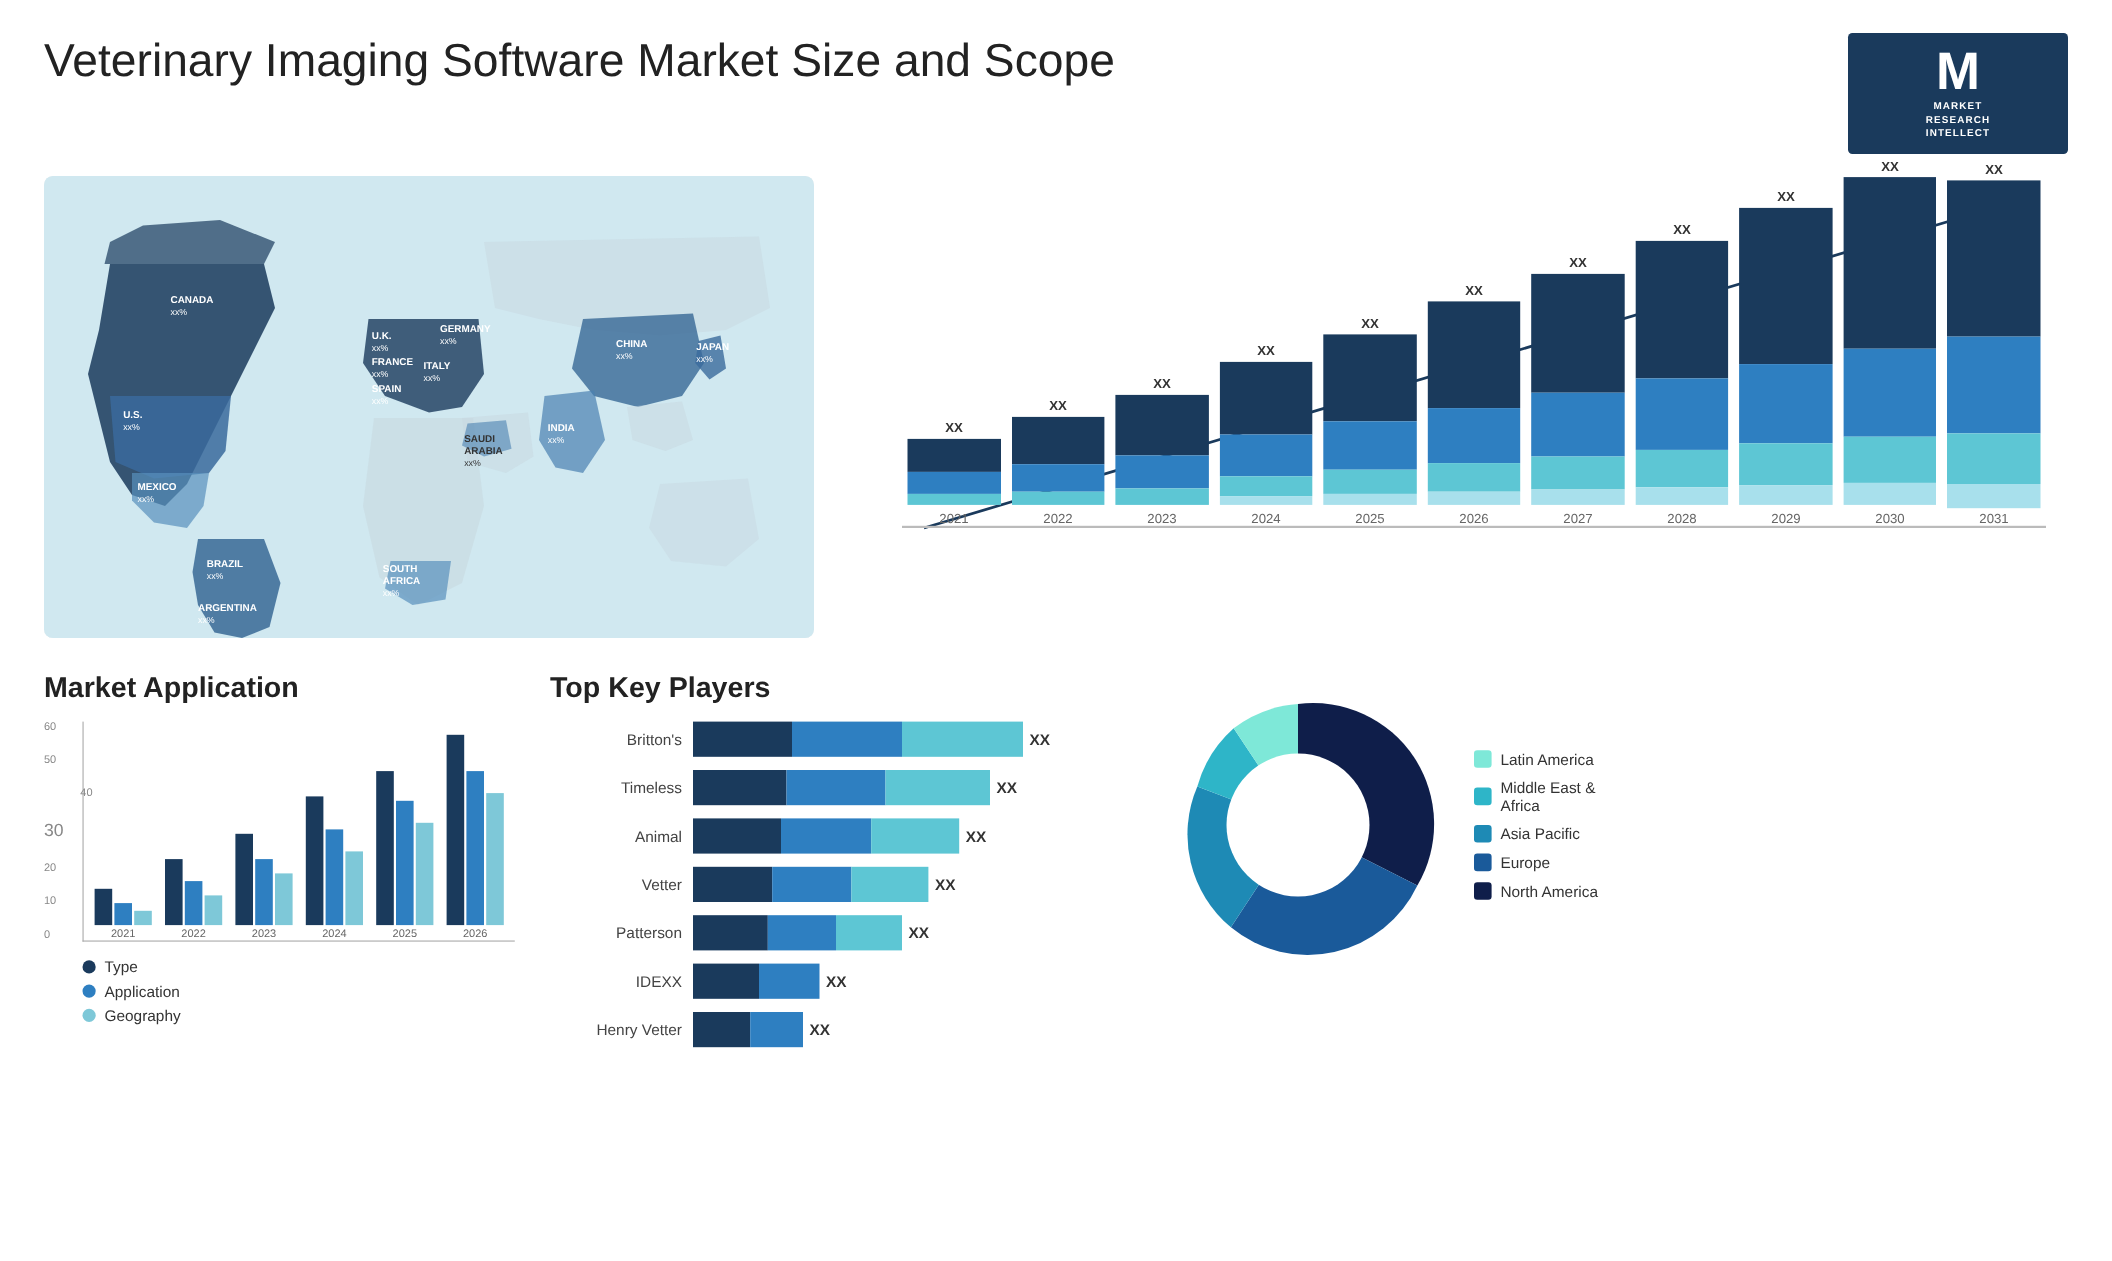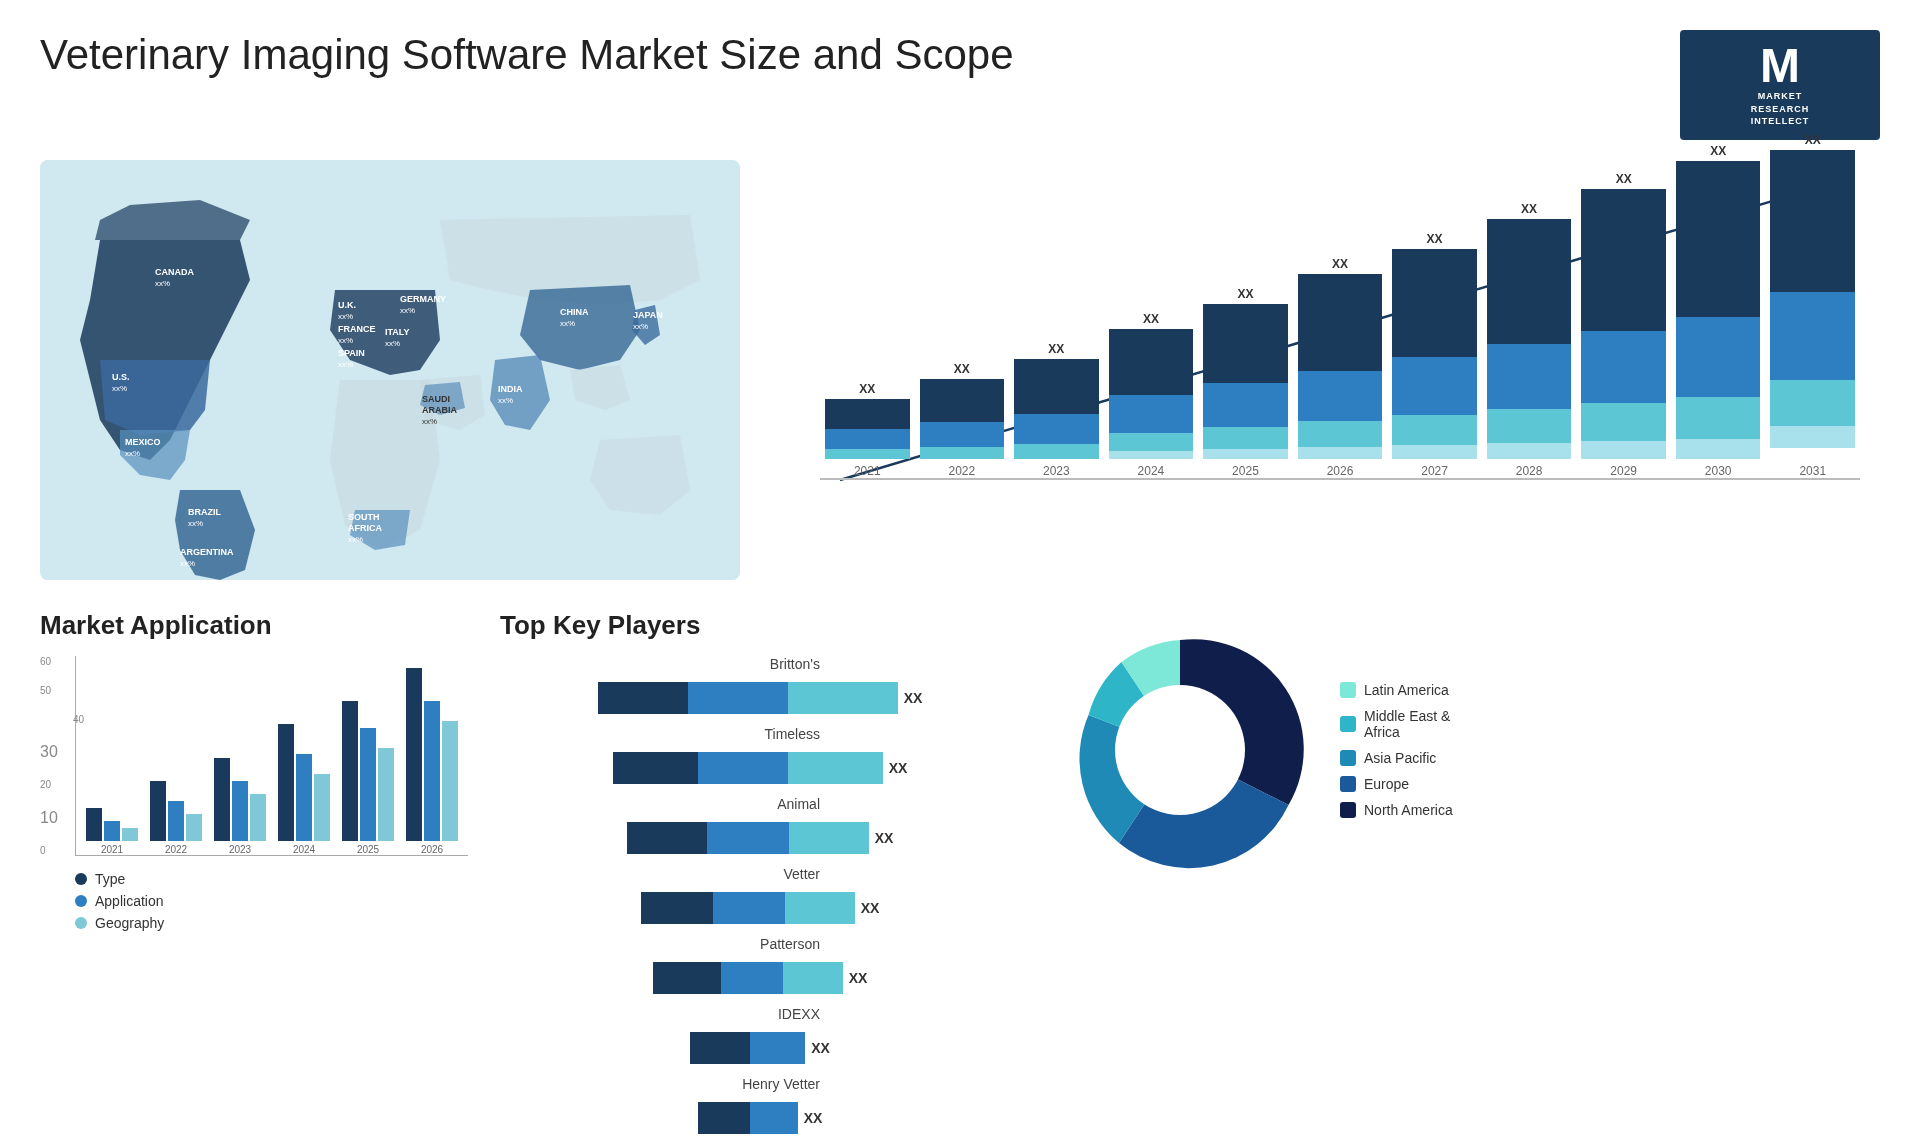--- a/index.html
+++ b/index.html
@@ -108,21 +108,20 @@
     
     .players-list {
       display: flex;
       flex-direction: column;
       gap: 12px;
     }
     .player-row {
       display: flex;
       align-items: center;
       gap: 10px;
-      flex-direction: column;
     }
     .player-name {
       width: 120px;
       font-size: 14px;
       color: #444;
       text-align: right;
     }
     .player-bar-container {
       display: flex;
       align-items: center;
@@ -395,41 +394,41 @@
           </div>
 
           <div style="display:flex;flex-direction:column;align-items:center;flex:1;">
             <span style="font-size:12px;font-weight:600;margin-bottom:3px;">XX</span>
             <div style="width:100%;height:298px;display:flex;flex-direction:column;">
               <div style="flex:1;background:#1a3a5c;"></div>
               <div style="height:88px;background:#2e7fc1;"></div>
               <div style="height:46px;background:#5dc6d4;"></div>
               <div style="height:22px;background:#a8e0ec;"></div>
             </div>
-            <span style="font-size:12px;color:#666;margin-top:16px;">2031</span>
+            <span style="font-size:12px;color:#666;margin-top:2px;">2031</span>
           </div>
         </div>
       </div>
     </div>
   </div>
 </div>
 
 <div class="bottom-section">
 
   <div class="segmentation-section">
     <h2 class="section-title">Market Application</h2>
     <div style="position:relative;padding-left:35px;">
 
       <div style="position:absolute;left:0;top:0;height:200px;display:flex;flex-direction:column;justify-content:space-between;">
         <span style="font-size:10px;color:#888;">60</span>
         <span style="font-size:10px;color:#888;">50</span>
         <span style="font-size:10px;color:#888;margin-left:33px;">40</span>
         <span style="font-size:16px;color:#888;">30</span>
         <span style="font-size:10px;color:#888;">20</span>
-        <span style="font-size:16px;color:#888;">10</span>
+        <span style="font-size:10px;color:#888;">10</span>
         <span style="font-size:10px;color:#888;">0</span>
       </div>
       <div style="display:flex;align-items:flex-end;height:200px;border-left:1.5px solid #aaa;border-bottom:1.5px solid #aaa;gap:12px;padding:0 10px;">
 
         <div style="display:flex;flex-direction:column;align-items:center;">
           <div style="display:flex;gap:2px;align-items:flex-end;">
             <div style="width:16px;height:33px;background:#1a3a5c;"></div>
             <div style="width:16px;height:20px;background:#2e7fc1;"></div>
             <div style="width:16px;height:13px;background:#7ec8d8;"></div>
           </div>

